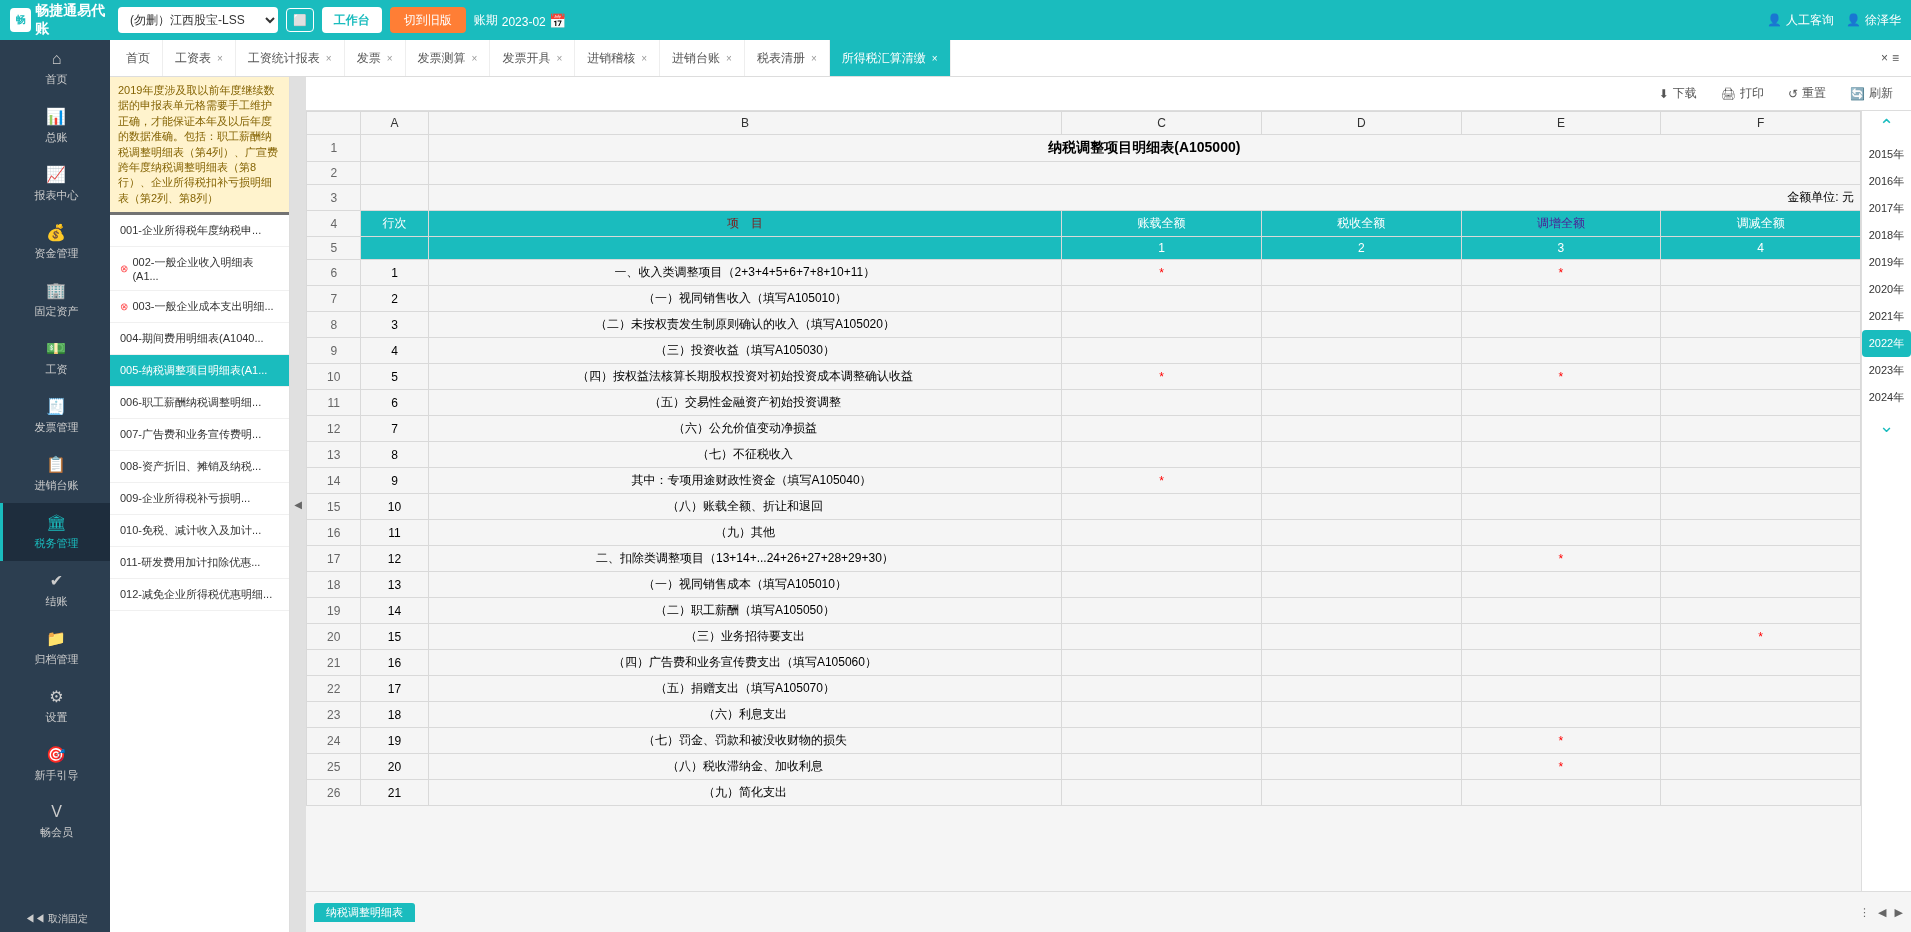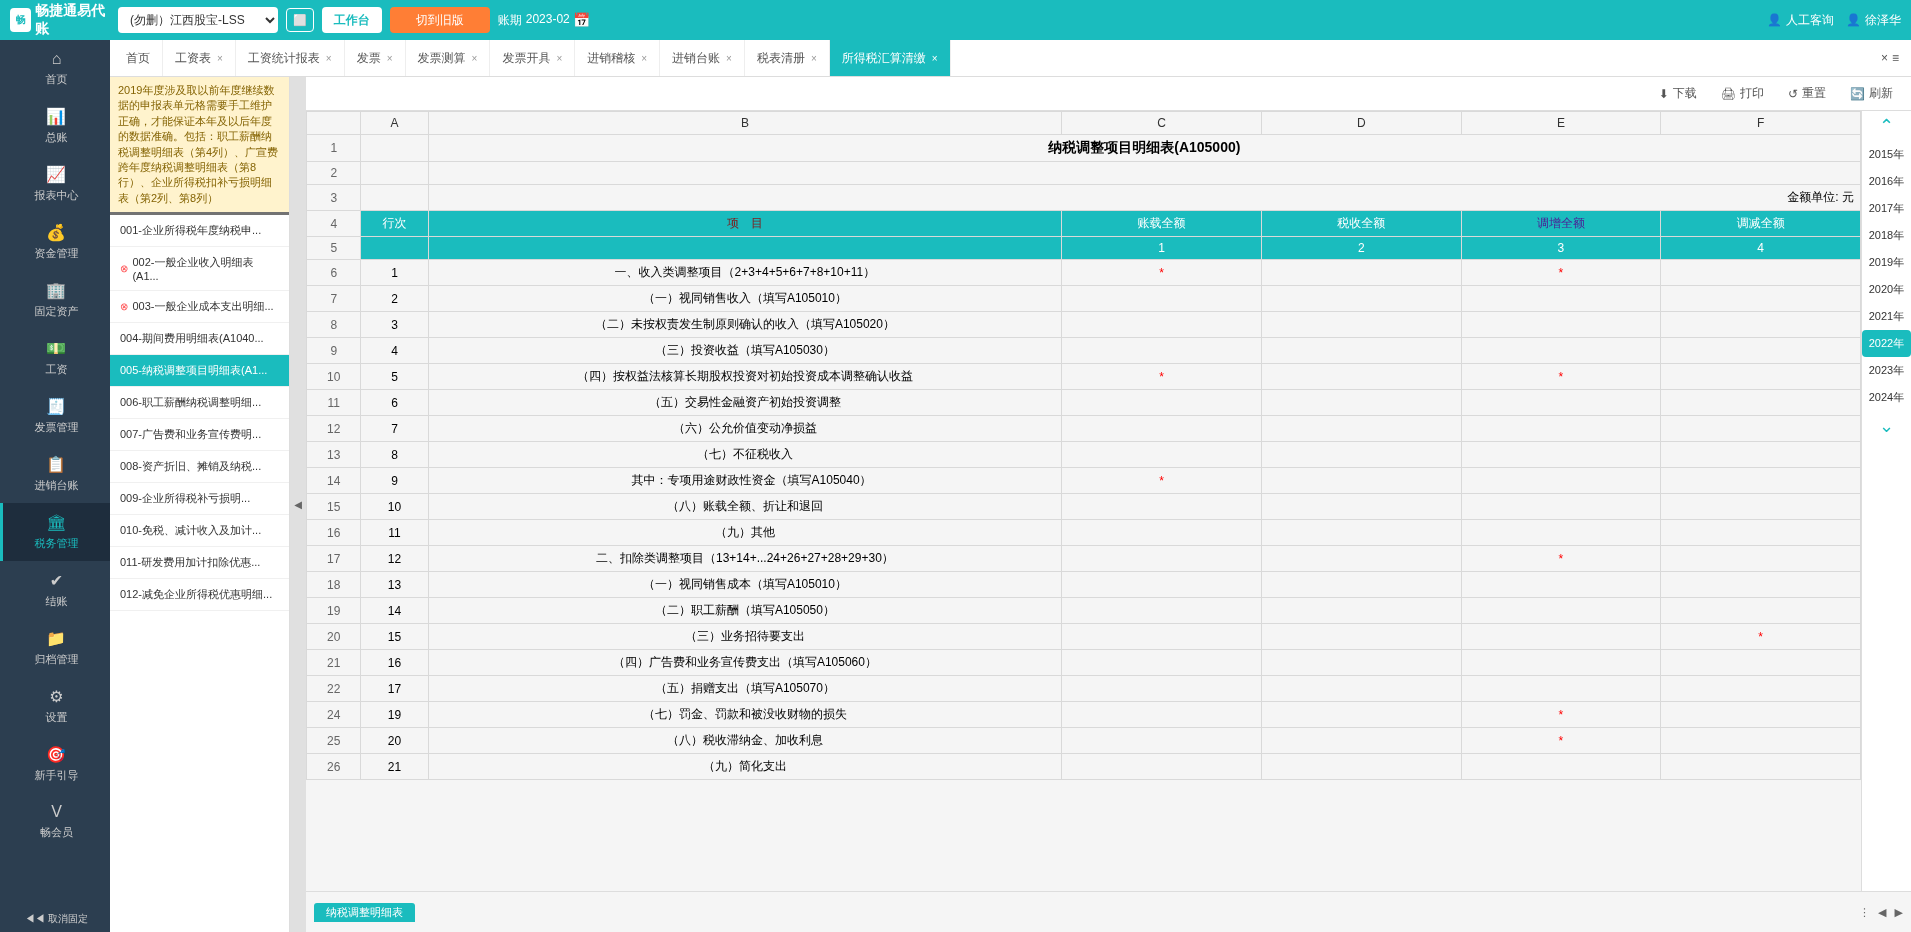--- a/index.html
+++ b/index.html
@@ -5,22 +5,22 @@
     * { box-sizing: border-box; margin: 0; padding: 0; }
     body { font-family: 'Microsoft YaHei', Arial, sans-serif; font-size: 12px; background: #f0f2f5; display: flex; flex-direction: column; height: 932px; overflow: hidden; }
 
     
     .top-bar { height: 40px; background: #1abcbe; display: flex; align-items: center; padding: 0 10px; gap: 8px; flex-shrink: 0; }
     .logo-area { display: flex; align-items: center; gap: 4px; color: white; font-size: 14px; font-weight: bold; width: 100px; }
     .logo-icon { width: 24px; height: 24px; background: white; border-radius: 4px; display: flex; align-items: center; justify-content: center; color: #1abcbe; font-size: 10px; font-weight: bold; }
     .company-select { background: white; border: none; border-radius: 4px; padding: 2px 8px; font-size: 12px; color: #333; height: 26px; min-width: 160px; cursor: pointer; }
     .copy-btn { background: transparent; border: 1px solid white; color: white; border-radius: 4px; padding: 2px 6px; cursor: pointer; font-size: 11px; height: 24px; }
     .workbench-btn { background: white; color: #1abcbe; border: none; border-radius: 4px; padding: 2px 12px; font-size: 12px; font-weight: bold; cursor: pointer; height: 26px; }
-    .old-version-btn { background: #ff7e35; color: white; border: none; border-radius: 4px; padding: 2px 26px; font-size: 12px; cursor: pointer; height: 26px; }
-    .account-period { color: white; font-size: 12px; display: flex; align-items: flex-start; gap: 4px; }
+    .old-version-btn { background: #ff7e35; color: white; border: none; border-radius: 4px; padding: 2px 14px; font-size: 12px; cursor: pointer; height: 26px; }
+    .account-period { color: white; font-size: 12px; display: flex; align-items: flex-end; gap: 4px; }
     .calendar-icon { color: white; font-size: 14px; cursor: pointer; }
     .top-right { margin-left: auto; display: flex; align-items: center; gap: 12px; color: white; font-size: 12px; }
     .top-right-item { display: flex; align-items: center; gap: 4px; cursor: pointer; }
 
     
     .main-layout { display: flex; flex: 1; overflow: hidden; }
 
     
     .sidebar { width: 110px; background: #2c3e50; display: flex; flex-direction: column; flex-shrink: 0; overflow-y: auto; }
     .sidebar-item { display: flex; flex-direction: column; align-items: center; padding: 10px 4px; color: #ccc; cursor: pointer; font-size: 11px; gap: 4px; border-left: 3px solid transparent; }
@@ -509,20 +509,29 @@
                 <tr>
                   <td class="row-num">22</td>
                   <td style="text-align:center;">17</td>
                   <td class="item-col">（五）捐赠支出（填写A105070）</td>
                   <td class="num-col"></td>
                   <td class="num-col"></td>
                   <td class="num-col"></td>
                   <td class="num-col"></td>
                 </tr>
                 <tr>
+                  <td class="row-num">23</td>
+                  <td style="text-align:center;">18</td>
+                  <td class="item-col">（六）利息支出</td>
+                  <td class="num-col"></td>
+                  <td class="num-col"></td>
+                  <td class="num-col"></td>
+                  <td class="num-col"></td>
+                </tr>
+                <tr>
                   <td class="row-num">24</td>
                   <td style="text-align:center;">19</td>
                   <td class="item-col">（七）罚金、罚款和被没收财物的损失</td>
                   <td class="num-col"></td>
                   <td class="num-col"></td>
                   <td class="num-col" style="color:red;">*</td>
                   <td class="num-col"></td>
                 </tr>
                 <tr>
                   <td class="row-num">25</td>

